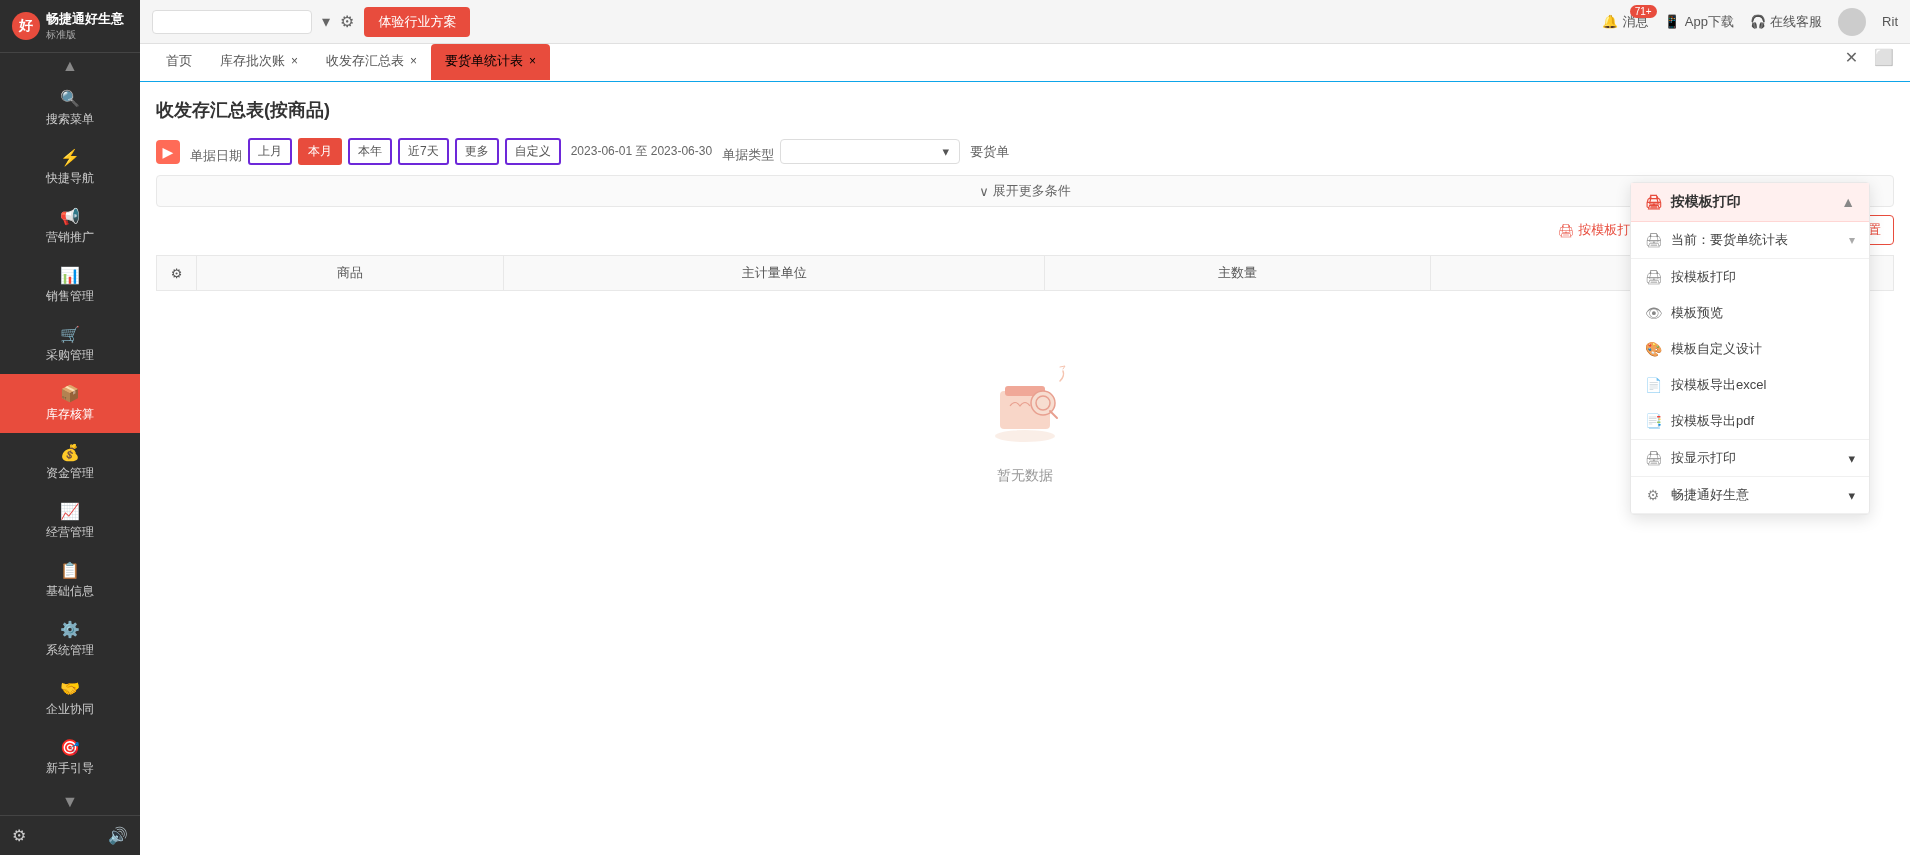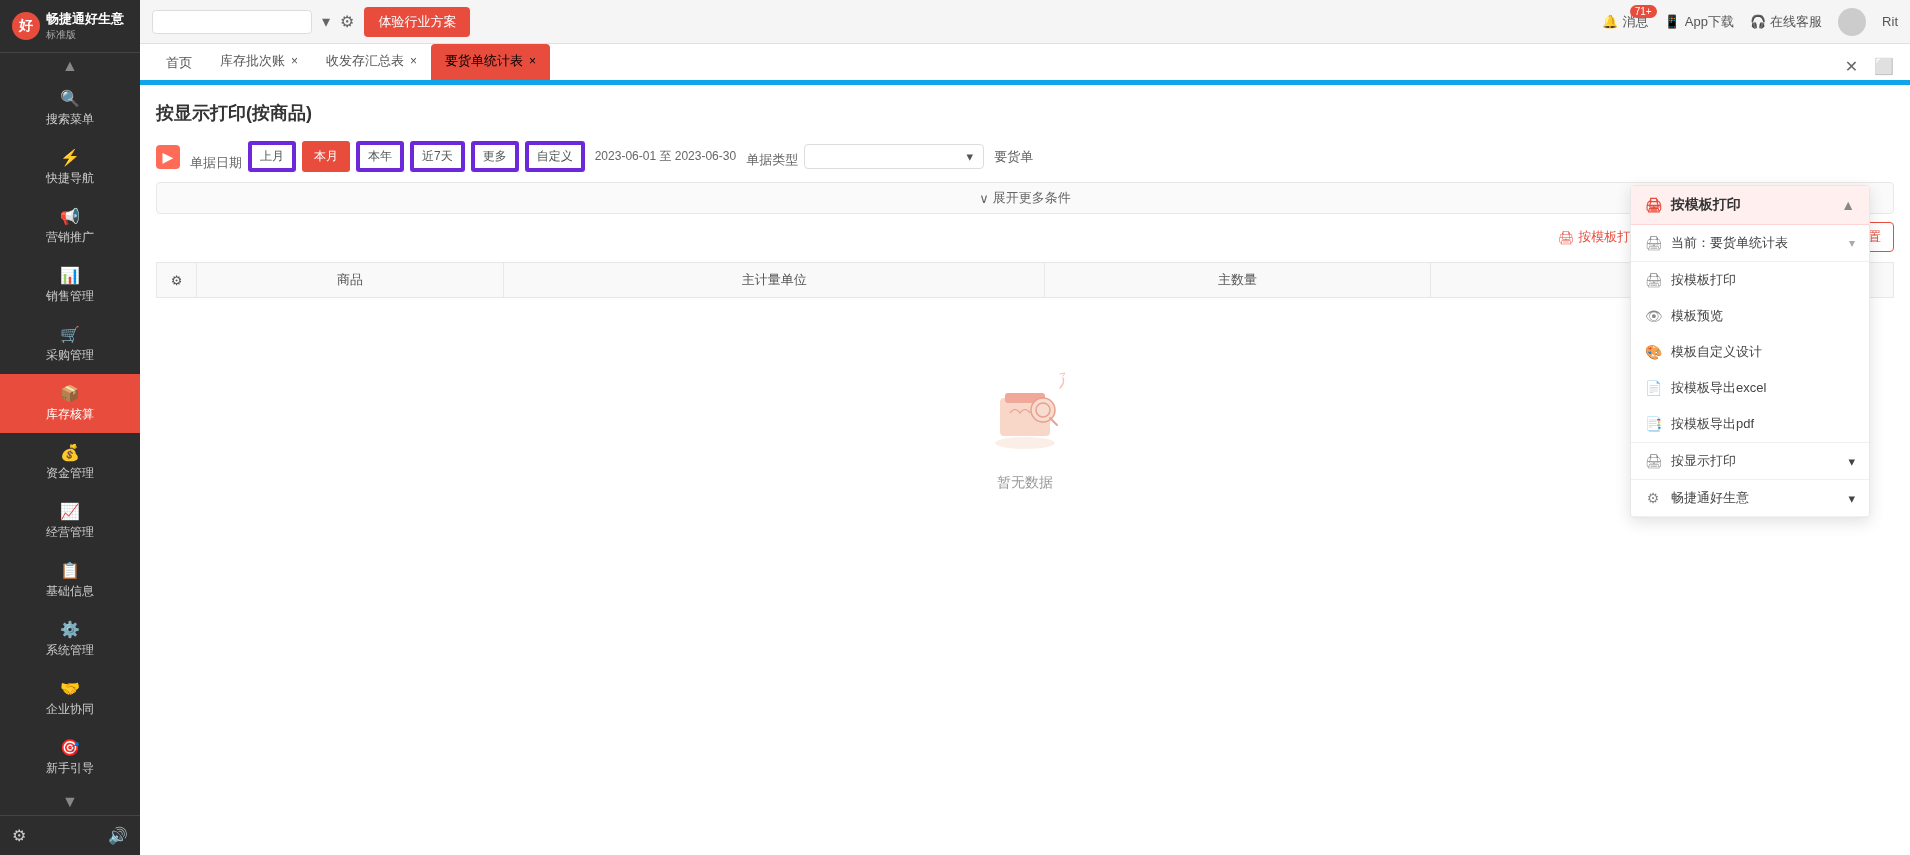--- a/index.html
+++ b/index.html
@@ -147,23 +147,23 @@
       width: 28px;
       height: 28px;
       background: #ccc;
       border-radius: 50%;
     }
     .topbar-username { color: #555; font-size: 13px; }
 
     
     .tabs {
       display: flex;
-      align-items: flex-end;
+      align-items: flex-start;
       background: white;
-      border-bottom: 5px solid #0ea5e9;
+      border-bottom: 1px solid #0ea5e9;
       padding: 0 12px;
       min-height: 38px;
       gap: 0;
     }
     .tab {
       display: flex;
       align-items: center;
       padding: 8px 14px;
       font-size: 13px;
       color: #555;
@@ -234,21 +234,21 @@
     .filter-section {
       display: flex;
       align-items: flex-end;
       gap: 6px;
       font-size: 13px;
       color: #333;
     }
     .date-label { color: #666; }
     .date-btn {
       padding: 3px 8px;
-      border: 4px solid #6d28d9;
+      border: 2px solid #6d28d9;
       border-radius: 3px;
       font-size: 12px;
       cursor: pointer;
       color: #555;
       background: white;
     }
     .date-btn.active {
       background: #e84c3d;
       color: white;
       border-color: #e84c3d;
@@ -525,21 +525,21 @@
       <span>要货单统计表</span>
       <span class="close-icon">×</span>
     </div>
     <div class="tabs-right">
       <span class="icon-btn">✕</span>
       <span class="icon-btn">⬜</span>
     </div>
   </div>
 
   <div class="content">
-    <div class="page-title">按显示打印(按商品)</div>
+    <div class="page-title">收发存汇总表(按商品)</div>
 
     <div class="filter-bar">
       <button class="filter-expand-btn">▶</button>
       <span class="filter-section">
         <span class="date-label">单据日期</span>
         <button class="date-btn">上月</button>
         <button class="date-btn active">本月</button>
         <button class="date-btn">本年</button>
         <button class="date-btn">近7天</button>
         <button class="date-btn">更多</button>

